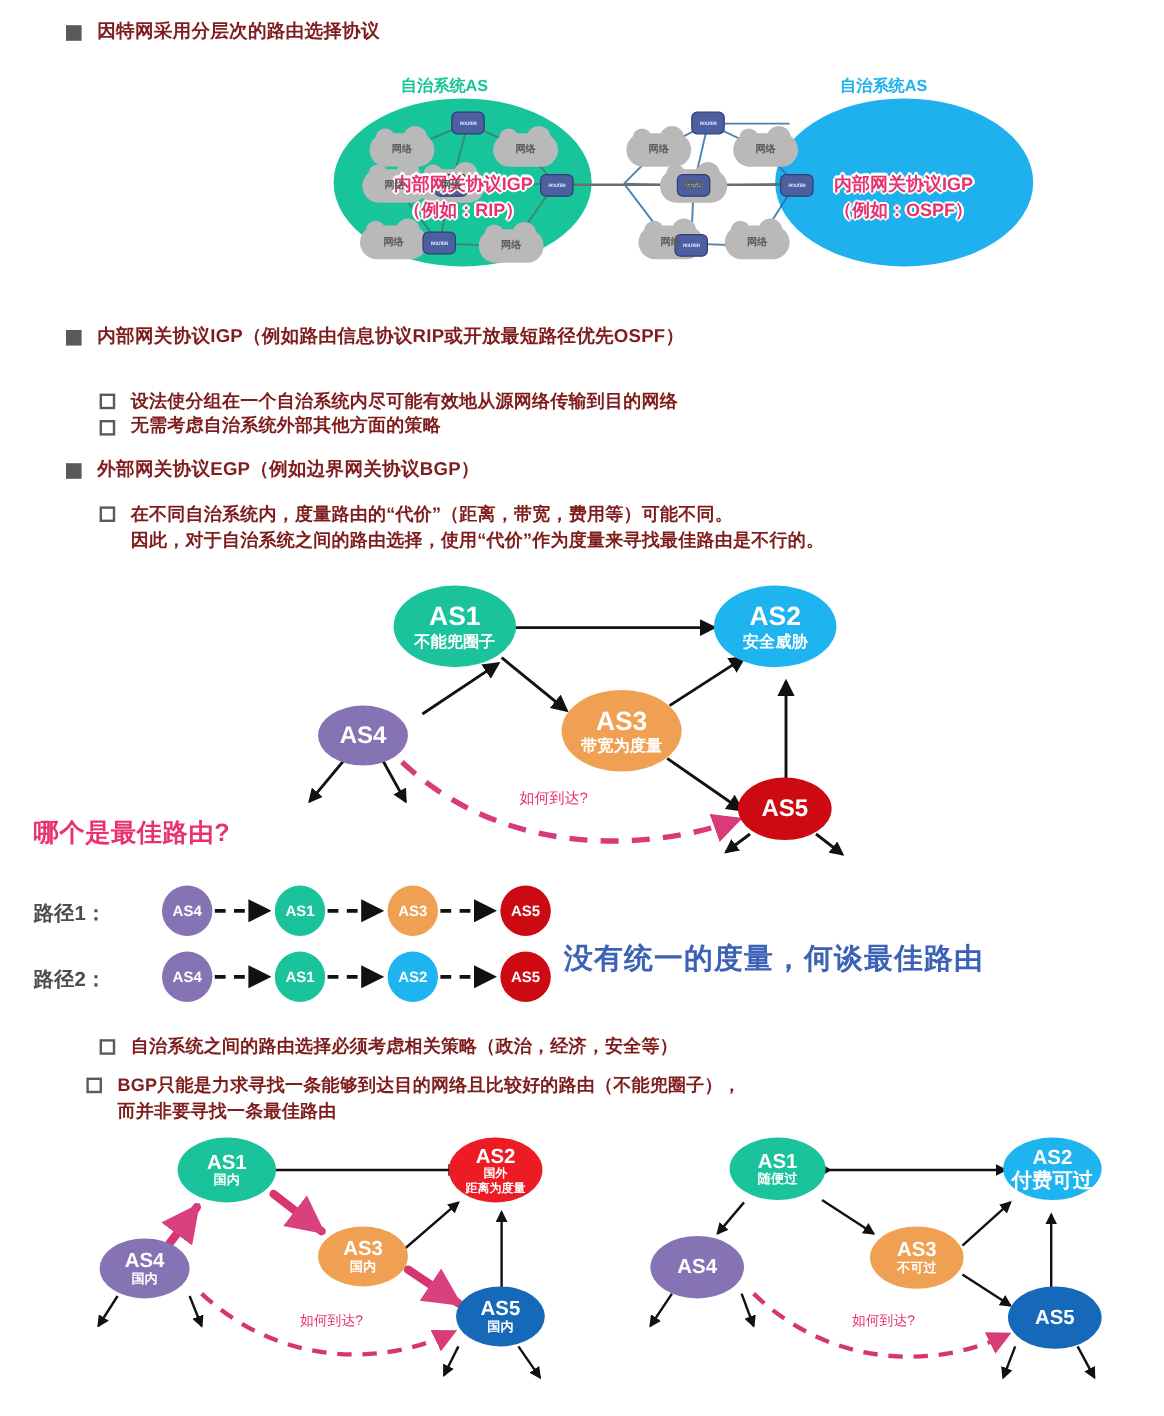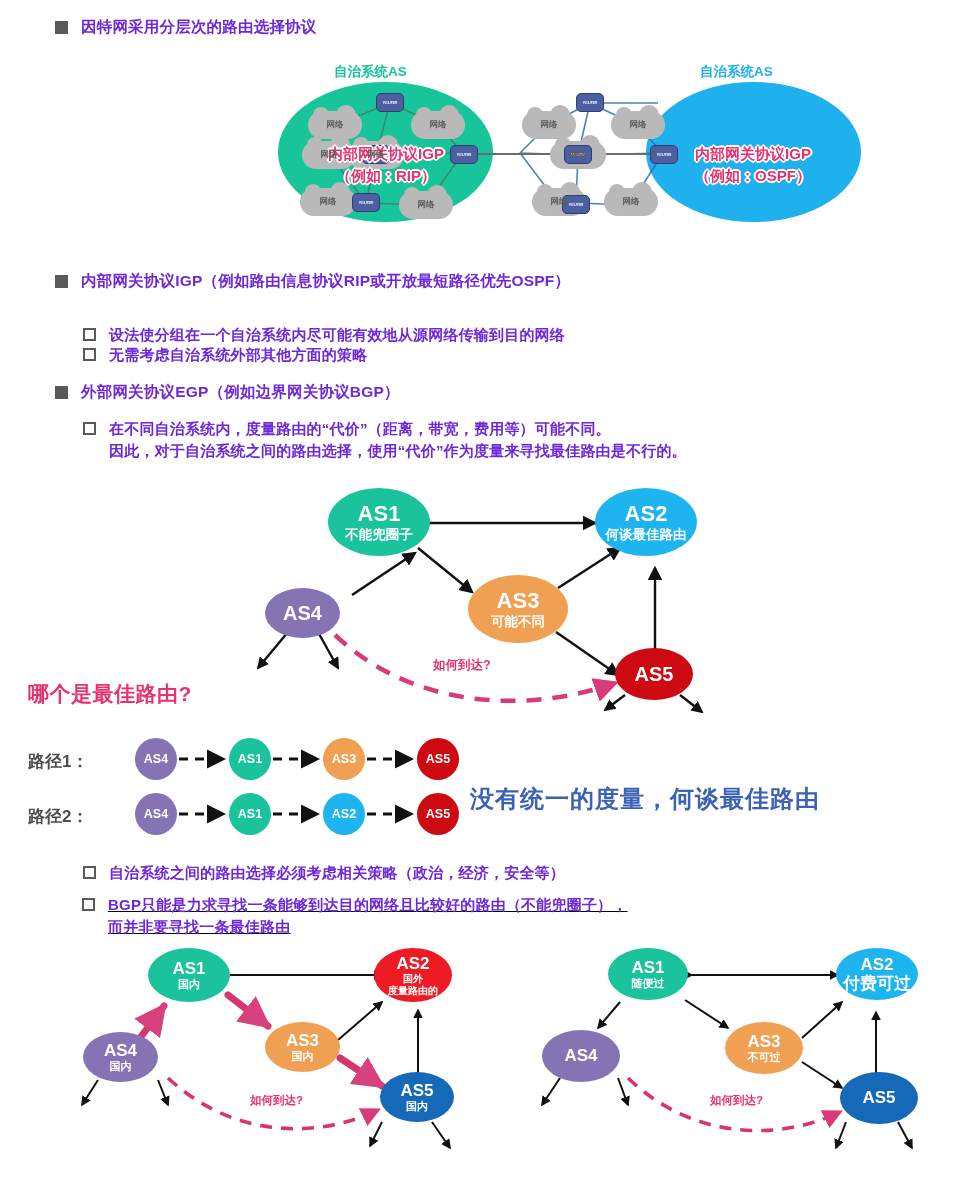--- a/index.html
+++ b/index.html
@@ -15,21 +15,21 @@
   .bullet-row{display:flex;align-items:flex-start;}
   .sq-filled{
     width:13px;height:13px;background:#5a5a5a;flex:0 0 auto;
     margin-top:5px;margin-right:13px;
   }
   .sq-hollow{
     width:13px;height:13px;border:2px solid #5a5a5a;background:transparent;
     flex:0 0 auto;margin-top:4px;margin-right:13px;box-sizing:border-box;
   }
   .btxt{
-    font-size:15.5px;font-weight:bold;color:#6d28d9;line-height:1.45;
+    font-size:15.5px;font-weight:bold;color:#7f1d1d;line-height:1.45;
     letter-spacing:.2px;white-space:pre-line;
   }
   .btxt.l2{font-size:15px;}
 
   
   #top-diagram{left:258px;top:55px;width:470px;height:185px;}
   .as-blob{position:absolute;border-radius:50%;}
   .as-green{background:#18c49a;}
   .as-cyan{background:#1eb1ed;}
   .as-title{
@@ -79,21 +79,21 @@
   .node .n-id{font-weight:bold;}
   .node .n-sub{font-weight:bold;}
   .c-green{background:#1bc39c;}
   .c-cyan {background:#1eb4ef;}
   .c-orange{background:#f0a052;}
   .c-purple{background:#8673b4;}
   .c-red  {background:#cd0a12;}
   .c-blue {background:#1569b8;}
 
   .howto{
-    position:absolute;font-size:12.5px;font-weight:bold;color:#e8316f;
+    position:absolute;font-size:12.5px;font-weight:normal;color:#e8316f;
     white-space:nowrap;
     text-shadow:1px 1px 0 #fff,-1px 1px 0 #fff,1px -1px 0 #fff,-1px -1px 0 #fff,
                 0 2px 0 #fff,2px 0 0 #fff,0 -2px 0 #fff,-2px 0 0 #fff;
   }
 
   
   .q-best{
     position:absolute;font-size:21px;font-weight:bold;color:#e8316f;
     white-space:nowrap;letter-spacing:.5px;
     text-shadow:1.5px 1.5px 0 #fff,-1.5px 1.5px 0 #fff,1.5px -1.5px 0 #fff,
@@ -236,21 +236,21 @@
 </div>
 
 <div class="abs bullet-row" style="left:55px;top:270px;">
   <div class="sq-filled"></div>
   <div class="btxt">内部网关协议IGP（例如路由信息协议RIP或开放最短路径优先OSPF）</div>
 </div>
 <div class="abs bullet-row" style="left:83px;top:307px;margin-top:17px;">
   <div class="sq-hollow"></div>
   <div class="btxt l2">设法使分组在一个自治系统内尽可能有效地从源网络传输到目的网络</div>
 </div>
-<div class="abs bullet-row" style="left:83px;top:344px;">
+<div class="abs bullet-row" style="left:83px;top:344px;align-items:center;">
   <div class="sq-hollow"></div>
   <div class="btxt l2">无需考虑自治系统外部其他方面的策略</div>
 </div>
 <div class="abs bullet-row" style="left:55px;top:381px;">
   <div class="sq-filled"></div>
   <div class="btxt">外部网关协议EGP（例如边界网关协议BGP）</div>
 </div>
 <div class="abs bullet-row" style="left:83px;top:418px;">
   <div class="sq-hollow"></div>
   <div class="btxt l2">在不同自治系统内，度量路由的“代价”（距离，带宽，费用等）可能不同。
@@ -288,25 +288,25 @@
     </g>
     <path d="M95,155 C180,235 300,230 375,203" stroke="#d93a7a" stroke-width="4.5" fill="none" stroke-dasharray="15,11" marker-end="url(#arP)"></path>
   </svg>
 
   <div class="node c-green" style="left:88px;top:8px;width:102px;height:68px;">
     <div class="n-id" style="font-size:22px;">AS1</div>
     <div class="n-sub" style="font-size:13.5px;">不能兜圈子</div>
   </div>
   <div class="node c-cyan" style="left:355px;top:8px;width:102px;height:68px;">
     <div class="n-id" style="font-size:22px;">AS2</div>
-    <div class="n-sub" style="font-size:13.5px;">何谈最佳路由</div>
+    <div class="n-sub" style="font-size:13.5px;">安全威胁</div>
   </div>
   <div class="node c-orange" style="left:228px;top:95px;width:100px;height:68px;">
     <div class="n-id" style="font-size:22px;">AS3</div>
-    <div class="n-sub" style="font-size:13.5px;">可能不同</div>
+    <div class="n-sub" style="font-size:13.5px;">带宽为度量</div>
   </div>
   <div class="node c-purple" style="left:25px;top:108px;width:75px;height:50px;">
     <div class="n-id" style="font-size:20px;">AS4</div>
   </div>
   <div class="node c-red" style="left:375px;top:168px;width:78px;height:52px;">
     <div class="n-id" style="font-size:20px;">AS5</div>
   </div>
 
   <div class="howto" style="left:193px;top:177px;">如何到达?</div>
 </div>
@@ -342,21 +342,21 @@
   <div class="pnode" style="left:0px;top:3px;width:42px;height:42px;background:#8673b4;">AS4</div>
   <div class="pnode" style="left:94px;top:3px;width:42px;height:42px;background:#1bc39c;">AS1</div>
   <div class="pnode" style="left:188px;top:3px;width:42px;height:42px;background:#1eb4ef;">AS2</div>
   <div class="pnode" style="left:282px;top:3px;width:42px;height:42px;background:#cd0a12;">AS5</div>
 </div>
 
 <div class="abs bullet-row" style="left:83px;top:862px;">
   <div class="sq-hollow"></div>
   <div class="btxt l2">自治系统之间的路由选择必须考虑相关策略（政治，经济，安全等）</div>
 </div>
-<div class="abs bullet-row" style="left:82px;top:894px;text-decoration:underline;">
+<div class="abs bullet-row" style="left:72px;top:894px;">
   <div class="sq-hollow"></div>
   <div class="btxt l2">BGP只能是力求寻找一条能够到达目的网络且比较好的路由（不能兜圈子），
 而并非要寻找一条最佳路由</div>
 </div>
 
 <div class="abs" style="left:60px;top:950px;width:440px;height:230px;">
   <svg width="440" height="230">
     <g stroke="#111" stroke-width="2" fill="none">
       <path d="M168,25 L322,25" marker-end="url(#arT)" marker-start="url(#arT)"></path>
       <path d="M278,90 L322,52" marker-end="url(#arT)"></path>
@@ -374,21 +374,21 @@
     <path d="M108,128 C175,190 260,188 318,160" stroke="#d6366f" stroke-width="3.6" fill="none" stroke-dasharray="12,9" marker-end="url(#arP)"></path>
   </svg>
 
   <div class="node c-green" style="left:88px;top:-2px;width:82px;height:54px;">
     <div class="n-id" style="font-size:17px;">AS1</div>
     <div class="n-sub" style="font-size:11px;">国内</div>
   </div>
   <div class="node" style="left:314px;top:-2px;width:78px;height:54px;background:#ed1c24;">
     <div class="n-id" style="font-size:17px;">AS2</div>
     <div class="n-sub" style="font-size:10px;white-space:pre-line;">国外
-度量路由的</div>
+距离为度量</div>
   </div>
   <div class="node c-orange" style="left:205px;top:72px;width:75px;height:50px;">
     <div class="n-id" style="font-size:17px;">AS3</div>
     <div class="n-sub" style="font-size:11px;">国内</div>
   </div>
   <div class="node c-purple" style="left:23px;top:82px;width:75px;height:50px;">
     <div class="n-id" style="font-size:17px;">AS4</div>
     <div class="n-sub" style="font-size:11px;">国内</div>
   </div>
   <div class="node c-blue" style="left:320px;top:122px;width:74px;height:50px;">

